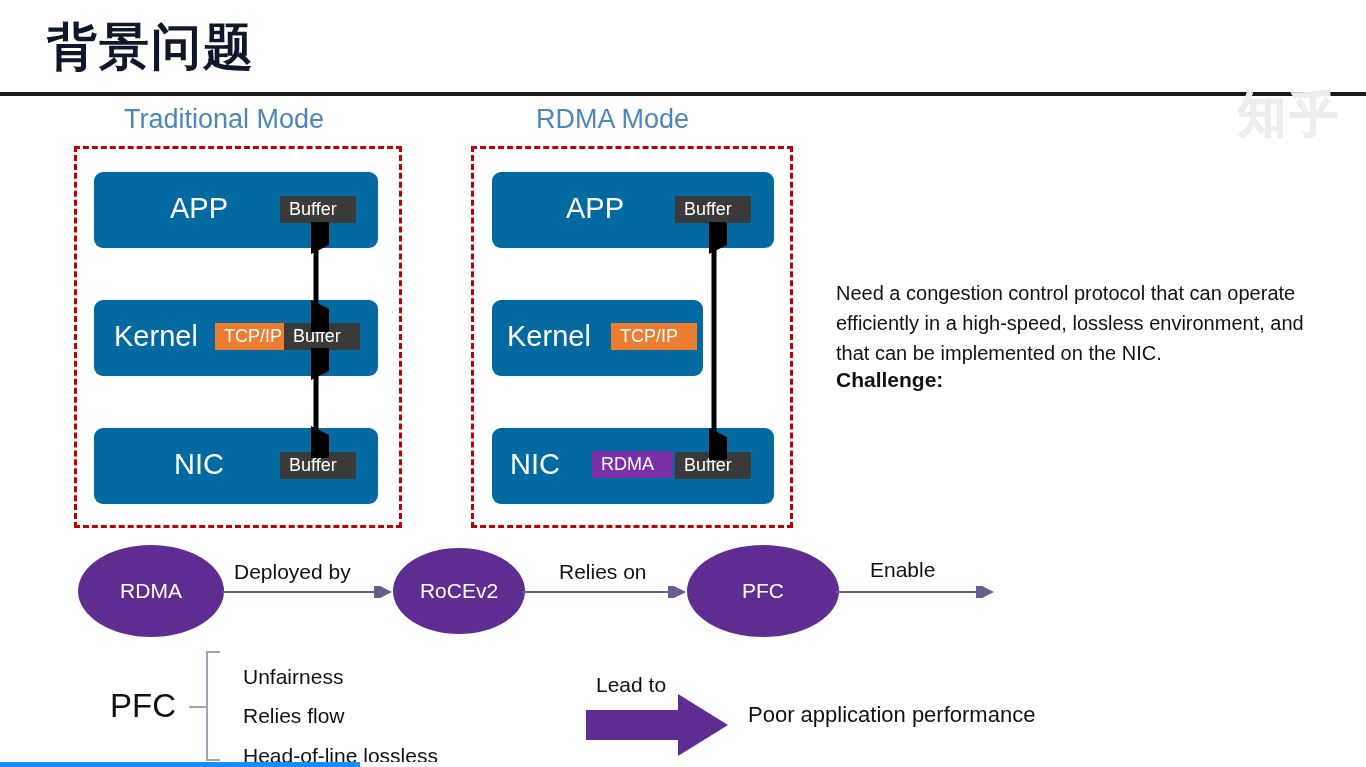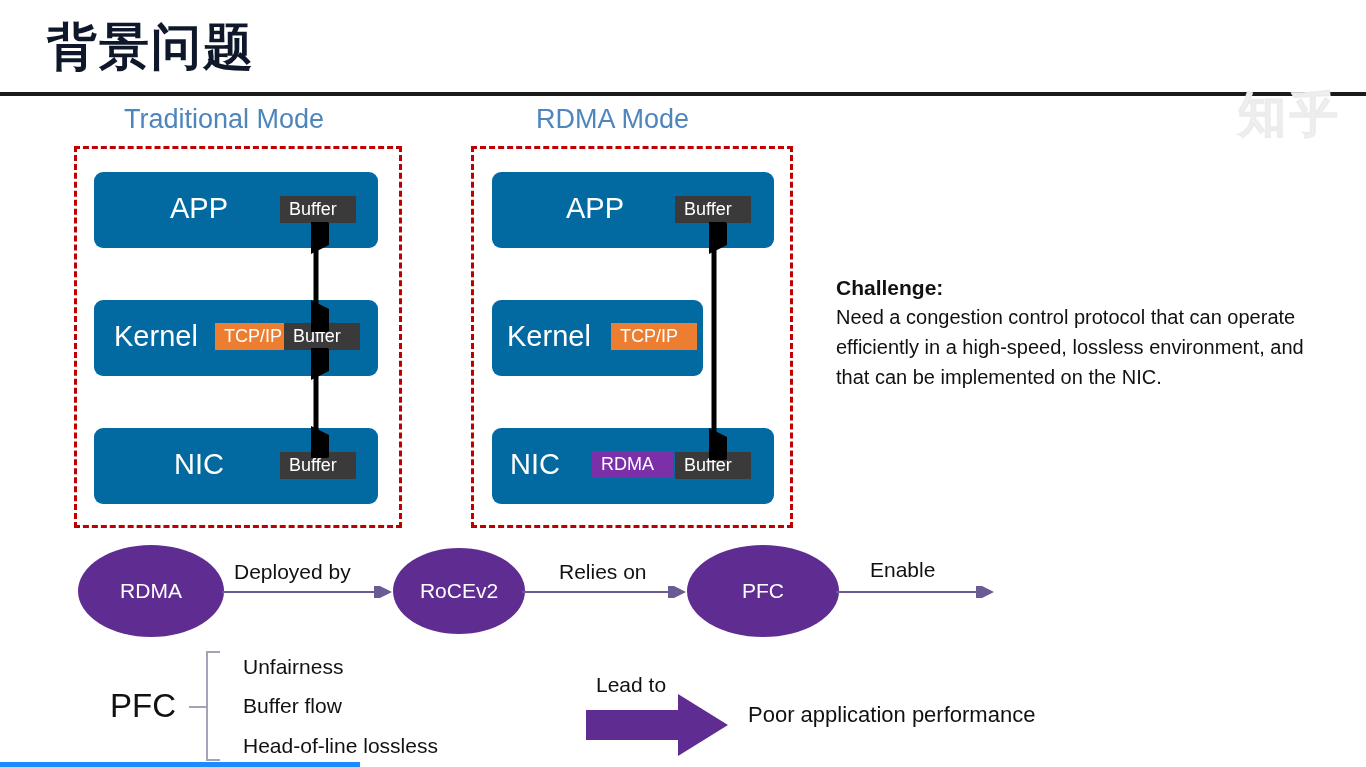--- a/index.html
+++ b/index.html
@@ -125,21 +125,21 @@
   #pfc-tick {
     position: absolute; left: 189px; top: 706px; width: 17px; height: 2px;
     background: #A6A0B8;
   }
   #pfc-brace {
     position: absolute; left: 206px; top: 651px; width: 14px; height: 110px;
     border: 2px solid #A6A0B8; border-left: none;
     transform: scaleX(-1);
   }
   .pfc-item {
-    position: absolute; left: 243px; font-size: 21px; color: #111; white-space: nowrap;
+    position: absolute; left: 243px; font-size: 21px; color: #111; white-space: nowrap; margin-top: 10px;
   }
   #pfc-item-0 { top: 655px; }
   #pfc-item-1 { top: 694px; }
   #pfc-item-2 { top: 734px; }
 
   
   #lead-to-label {
     position: absolute; left: 596px; top: 673px;
     font-size: 21px; color: #111; white-space: nowrap;
   }
@@ -236,22 +236,22 @@
         <path d="M0,8 L4,0 L8,8 Z" fill="#000"></path>
       </marker>
       <marker id="rd-dn" markerWidth="8" markerHeight="8" refX="4" refY="7" orient="auto">
         <path d="M0,8 L4,0 L8,8 Z" fill="#000"></path>
       </marker>
     </defs>
     <line x1="13" y1="12" x2="13" y2="226" stroke="#000" stroke-width="5" marker-start="url(#rd-up)" marker-end="url(#rd-dn)"></line>
   </svg>
 
   <div id="challenge">
+    <div id="challenge-body">Need a congestion control protocol that can operate efficiently in a high-speed, lossless environment, and that can be implemented on the NIC.</div>
     <div id="challenge-heading">Challenge:</div>
-    <div id="challenge-body">Need a congestion control protocol that can operate efficiently in a high-speed, lossless environment, and that can be implemented on the NIC.</div>
   </div>
 
   <div class="ellipse" id="node-rdma">RDMA</div>
   <div class="ellipse" id="node-rocev2">RoCEv2</div>
   <div class="ellipse" id="node-pfc">PFC</div>
 
   <div class="flow-label" id="flow-label-1">Deployed by</div>
   <div class="flow-label" id="flow-label-2">Relies on</div>
   <div class="flow-label" id="flow-label-3">Enable</div>
 
@@ -279,21 +279,21 @@
         <path d="M0,0 L9,4.5 L0,9 Z" fill="#6B5B95"></path>
       </marker>
     </defs>
     <line x1="0" y1="6" x2="156" y2="6" stroke="#6B5B95" stroke-width="2" marker-end="url(#fa3)"></line>
   </svg>
 
   <div id="pfc-label">PFC</div>
   <div id="pfc-tick"></div>
   <div id="pfc-brace"></div>
   <div class="pfc-item" id="pfc-item-0">Unfairness</div>
-  <div class="pfc-item" id="pfc-item-1">Buffer flow</div>
+  <div class="pfc-item" id="pfc-item-1">Relies flow</div>
   <div class="pfc-item" id="pfc-item-2">Head-of-line lossless</div>
 
   <div id="lead-to-label">Lead to</div>
   <svg id="block-arrow" width="142" height="62" viewBox="0 0 142 62">
     <path d="M0,16 L92,16 L92,0 L142,31 L92,62 L92,46 L0,46 Z" fill="#5F2D91"></path>
   </svg>
   <div id="poor-perf">Poor application performance</div>
 
   <div id="progress-track">
     <div id="progress-fill"></div>

